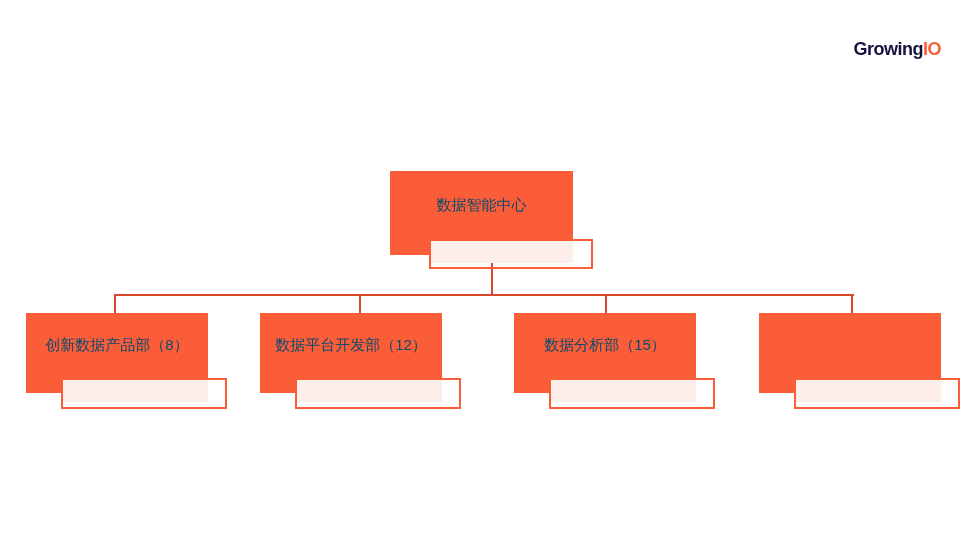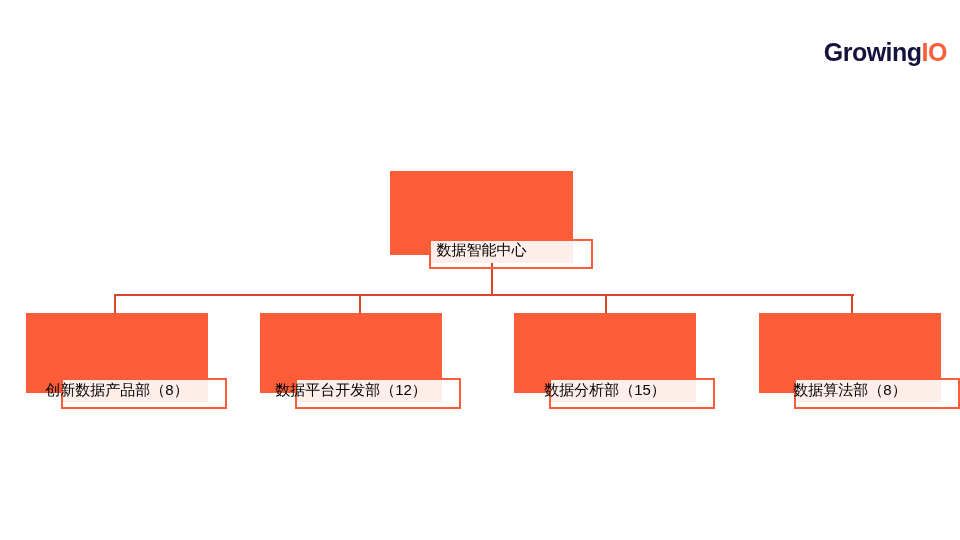--- a/index.html
+++ b/index.html
@@ -15,23 +15,23 @@
     position: relative;
     width: 960px;
     height: 540px;
     background: #ffffff;
     overflow: hidden;
   }
 
   
   .logo {
     position: absolute;
-    right: 13px;
+    right: 19px;
     top: 40px;
-    font-size: 25px;
+    font-size: 18px;
     font-weight: bold;
     letter-spacing: -0.5px;
     line-height: 1;
     white-space: nowrap;
     user-select: none;
   }
   .logo .word-growing { color: #16123f; }
   .logo .word-io      { color: #fa5d38; }
 
   
@@ -52,26 +52,25 @@
     top: 0;
     background: #fa5d38;
   }
   .node-label {
     position: absolute;
     left: 0;
     top: 0;
     display: flex;
     align-items: center;
     justify-content: center;
-    color: #000000;
+    color: #0c4a6e;
     font-size: 15px;
     line-height: 1.2;
     white-space: nowrap;
     z-index: 3;
-    margin-top: 45px;
   }
   
   .node-ghost {
     position: absolute;
     border: 2px solid #fa5d38;
     background: transparent;
     box-sizing: border-box;
     z-index: 2;
   }
   
@@ -124,16 +123,15 @@
     <div class="node-fill" style="width:182px; height:80px;"></div>
     <div class="node-wash" style="left:37px; top:67px; width:145px; height:22px;"></div>
     <div class="node-ghost" style="left:35px; top:65px; width:166px; height:31px;"></div>
     <div class="node-label" style="width:182px; height:64px;">数据分析部（15）</div>
   </div>
 
   <div class="node" style="left:759px; top:313px; width:240px; height:100px;">
     <div class="node-fill" style="width:182px; height:80px;"></div>
     <div class="node-wash" style="left:37px; top:67px; width:145px; height:22px;"></div>
     <div class="node-ghost" style="left:35px; top:65px; width:166px; height:31px;"></div>
-    <div class="node-label" style="width:182px; height:64px;">数据算法部（8）</div>
   </div>
 
 </div>
 
 </body></html>

